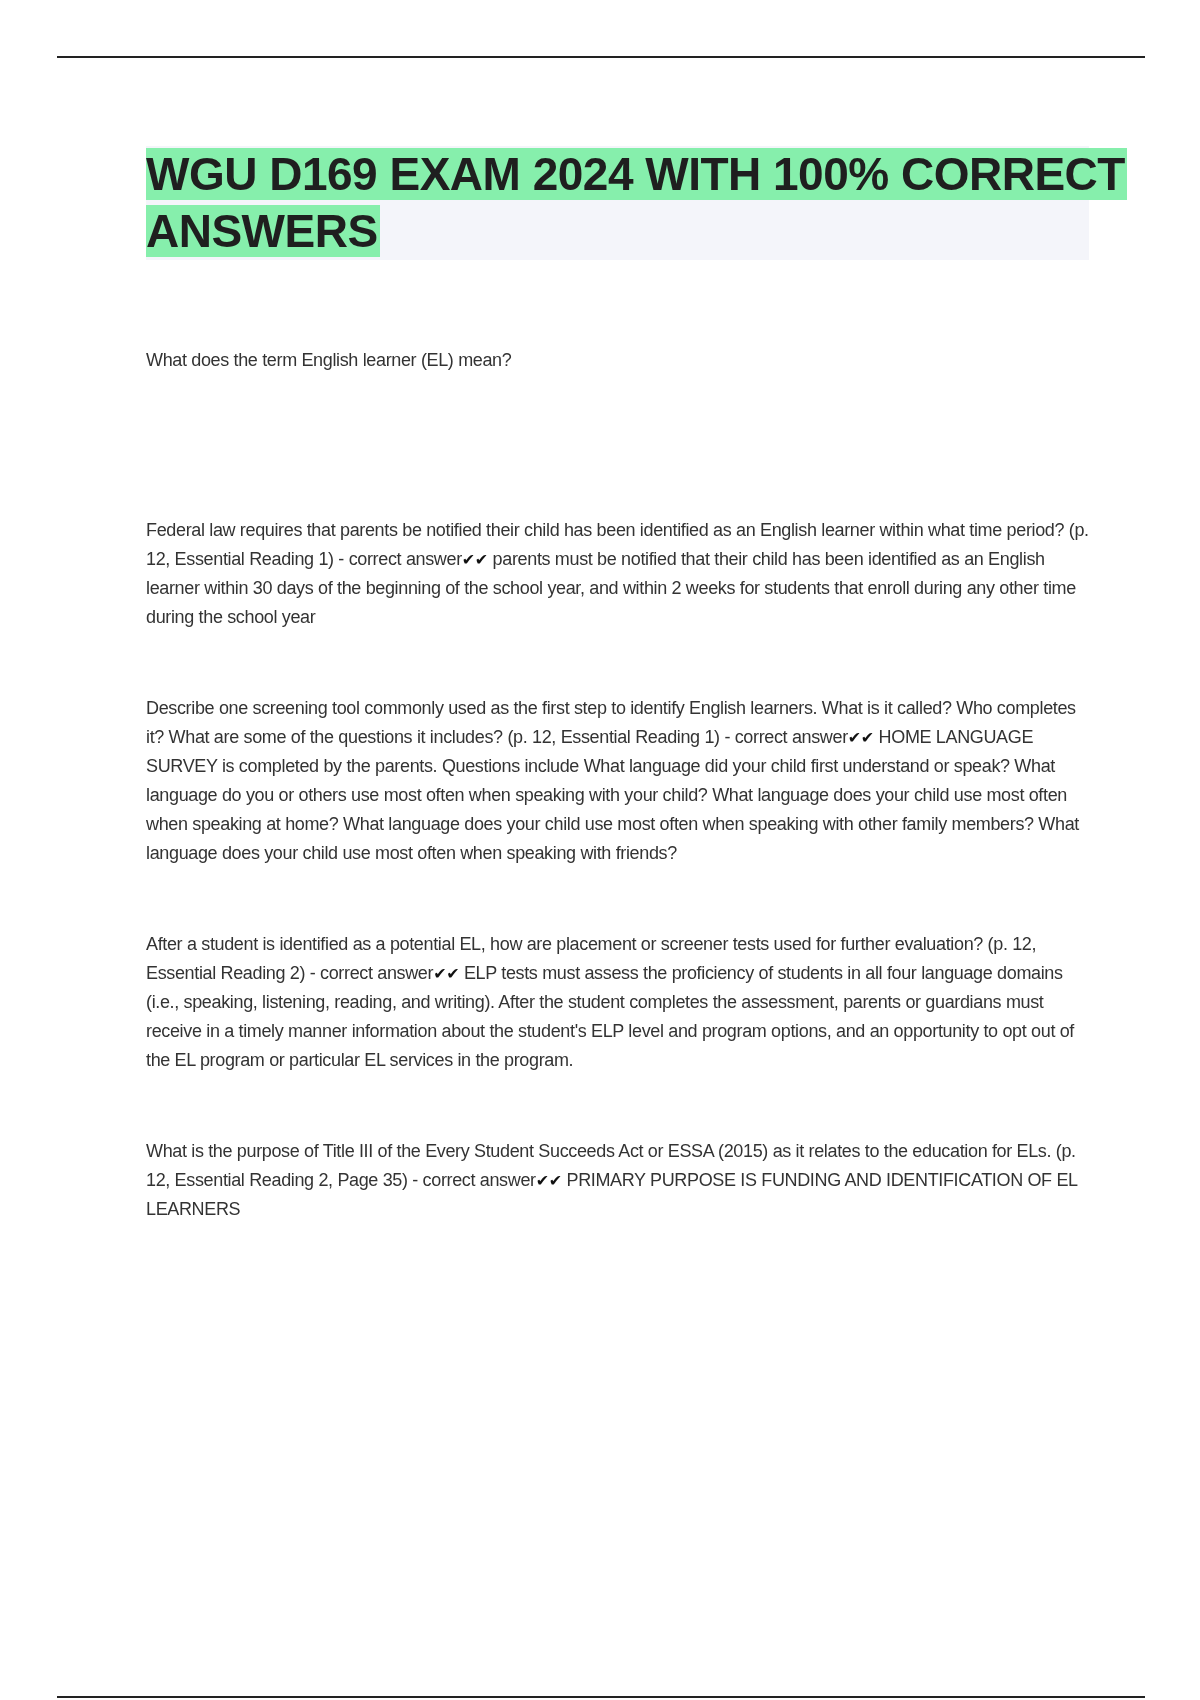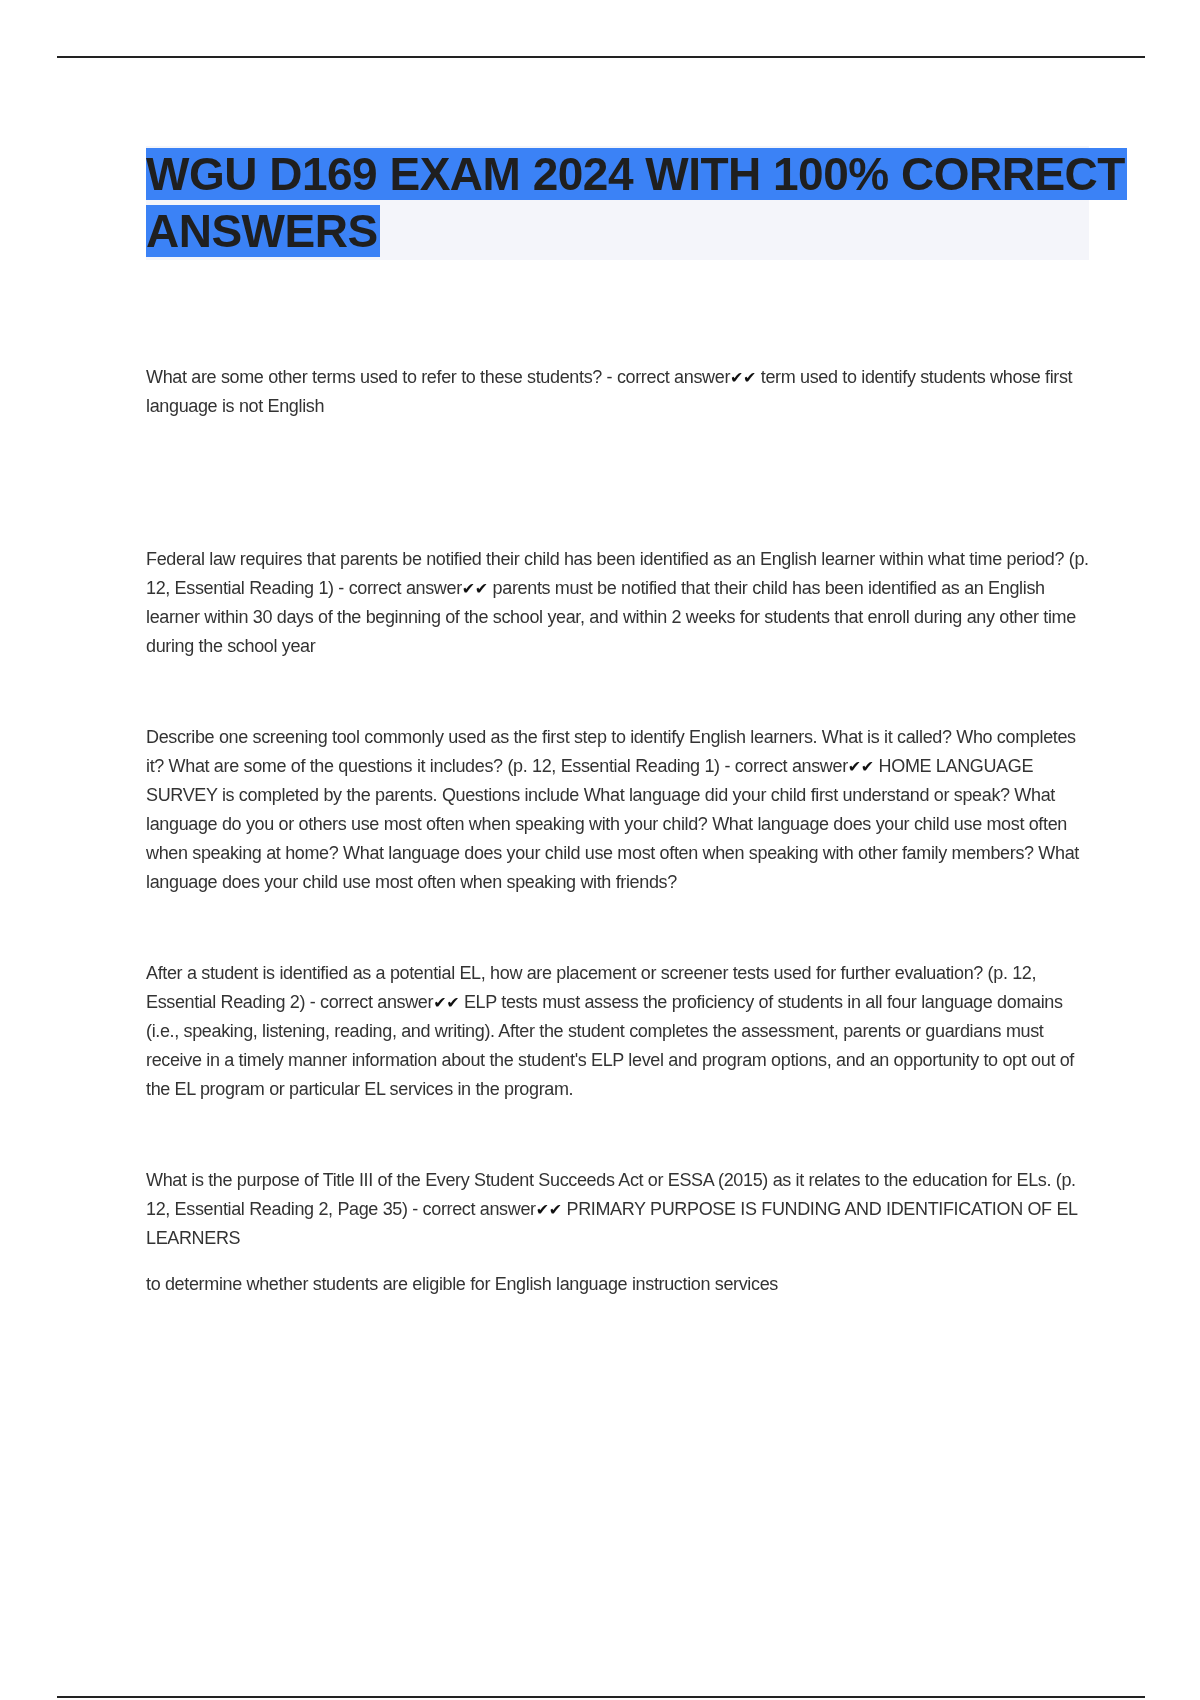--- a/index.html
+++ b/index.html
@@ -2,44 +2,43 @@
 <html><head>
 <meta charset="utf-8">
 <style>
   html, body { margin: 0; padding: 0; background: #ffffff; }
   body { width: 1200px; height: 1700px; position: relative; overflow: hidden; font-family: "Liberation Sans", sans-serif; color: #333333; }
   .rule { position: absolute; left: 57px; width: 1088px; height: 2px; background: #222222; }
   .rule.top { top: 56px; }
   .rule.bottom { top: 1696px; }
   .title-box { position: absolute; left: 146px; top: 146px; width: 943px; height: 114px; background: #f4f5fa; }
   .title { position: absolute; left: 146px; top: 146px; margin: 0; font-family: "Liberation Sans", sans-serif; font-weight: bold; font-size: 46px; line-height: 57px; color: #1f1f1f; letter-spacing: -0.5px; }
-  .title .hl { background: #3b82f6; display: inline; padding: 0 2px 0 0; box-decoration-break: clone; -webkit-box-decoration-break: clone; }
+  .title .hl { background: #86efac; display: inline; padding: 0 2px 0 0; box-decoration-break: clone; -webkit-box-decoration-break: clone; }
   .content { position: absolute; left: 146px; top: 346px; width: 945px; font-size: 18px; line-height: 29px; letter-spacing: -0.35px; color: #333333; }
   .content p { margin: 0; }
   .gap-s { height: 17px; }
   .gap-l { height: 62px; }
   .check { color: #111111; font-size: 16px; }
 </style>
 </head>
 <body>
 
 <div class="rule top"></div>
 
 <div class="title-box"></div>
 <h1 class="title"><span class="hl">WGU D169  EXAM 2024 WITH 100% CORRECT ANSWERS</span></h1>
 
 <div class="content">
+  <p>What does the term English learner (EL) mean?</p>
   <div class="gap-s"></div>
-  <p><span>What are some other terms used to refer to these students? - correct answer</span><span class="check">✔✔</span><span> term used to identify students whose first language is not English</span></p>
   <div class="gap-l"></div>
   <div class="gap-l"></div>
   <p><span>Federal law requires that parents be notified their child has been identified as an English learner within what time period? (p. 12, Essential Reading 1) - correct answer</span><span class="check">✔✔</span><span> parents must be notified that their child has been identified as an English learner within 30 days of the beginning of the school year, and within 2 weeks for students that enroll during any other time during the school year</span></p>
   <div class="gap-l"></div>
   <p><span>Describe one screening tool commonly used as the first step to identify English learners. What is it called? Who completes it? What are some of the questions it includes? (p. 12, Essential Reading 1) - correct answer</span><span class="check">✔✔</span><span> HOME LANGUAGE SURVEY is completed by the parents. Questions include What language did your child first understand or speak? What language do you or others use most often when speaking with your child? What language does your child use most often when speaking at home? What language does your child use most often when speaking with other family members? What language does your child use most often when speaking with friends?</span></p>
   <div class="gap-l"></div>
   <p><span>After a student is identified as a potential EL, how are placement or screener tests used for further evaluation? (p. 12, Essential Reading 2) - correct answer</span><span class="check">✔✔</span><span> ELP tests must assess the proficiency of students in all four language domains (i.e., speaking, listening, reading, and writing). After the student completes the assessment, parents or guardians must receive in a timely manner information about the student's ELP level and program options, and an opportunity to opt out of the EL program or particular EL services in the program.</span></p>
   <div class="gap-l"></div>
   <p><span>What is the purpose of Title III of the Every Student Succeeds Act or ESSA (2015) as it relates to the education for ELs. (p. 12, Essential Reading 2, Page 35) - correct answer</span><span class="check">✔✔</span><span> PRIMARY PURPOSE IS FUNDING AND IDENTIFICATION OF EL LEARNERS</span></p>
   <div class="gap-s"></div>
-  <p>to determine whether students are eligible for English language instruction services</p>
 </div>
 
 <div class="rule bottom"></div>
 
 </body></html>

